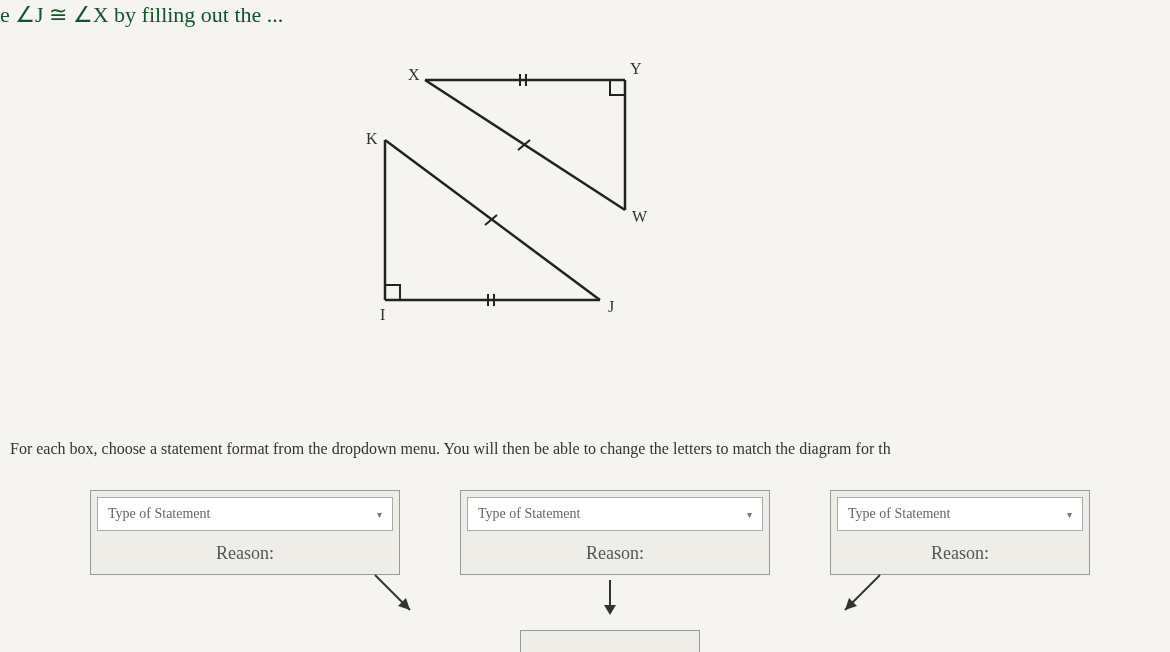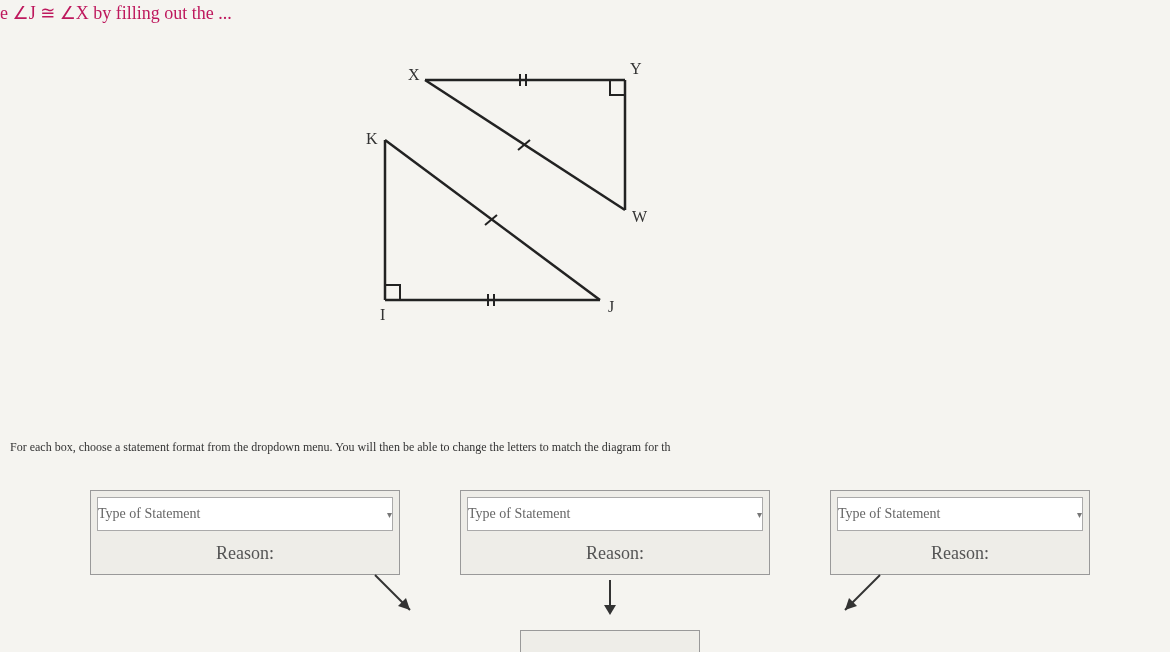--- a/index.html
+++ b/index.html
@@ -9,63 +9,63 @@
     background: #f5f4f0;
     font-family: Georgia, 'Times New Roman', serif;
     color: #333;
     overflow: hidden;
     position: relative;
   }
   .top-fragment {
     position: absolute;
     top: 2px;
     left: 0px;
-    font-size: 18px;
-    color: #be185d;
+    font-size: 22px;
+    color: #14532d;
     font-family: Georgia, serif;
   }
   .diagram-area {
     position: absolute;
     top: 60px;
     left: 330px;
     width: 380px;
     height: 270px;
   }
   .vertex-label {
     position: absolute;
     font-size: 16px;
     color: #333;
     font-weight: 500;
   }
   .instruction {
     position: absolute;
     top: 440px;
     left: 10px;
     right: 0;
-    font-size: 12px;
+    font-size: 16px;
     color: #333;
     white-space: nowrap;
   }
   .boxes-row {
     position: absolute;
     top: 490px;
     left: 90px;
     display: flex;
     gap: 60px;
   }
   .proof-box {
     width: 310px;
     border: 1px solid #999;
     background: #eeede8;
   }
   .dropdown {
     display: flex;
     align-items: center;
     justify-content: space-between;
-    padding: 8px 0;
+    padding: 8px 10px;
     border: 1px solid #aaa;
     margin: 6px;
     background: #fff;
     font-size: 14px;
     color: #666;
     cursor: pointer;
   }
   .caret {
     font-size: 10px;
     color: #777;

